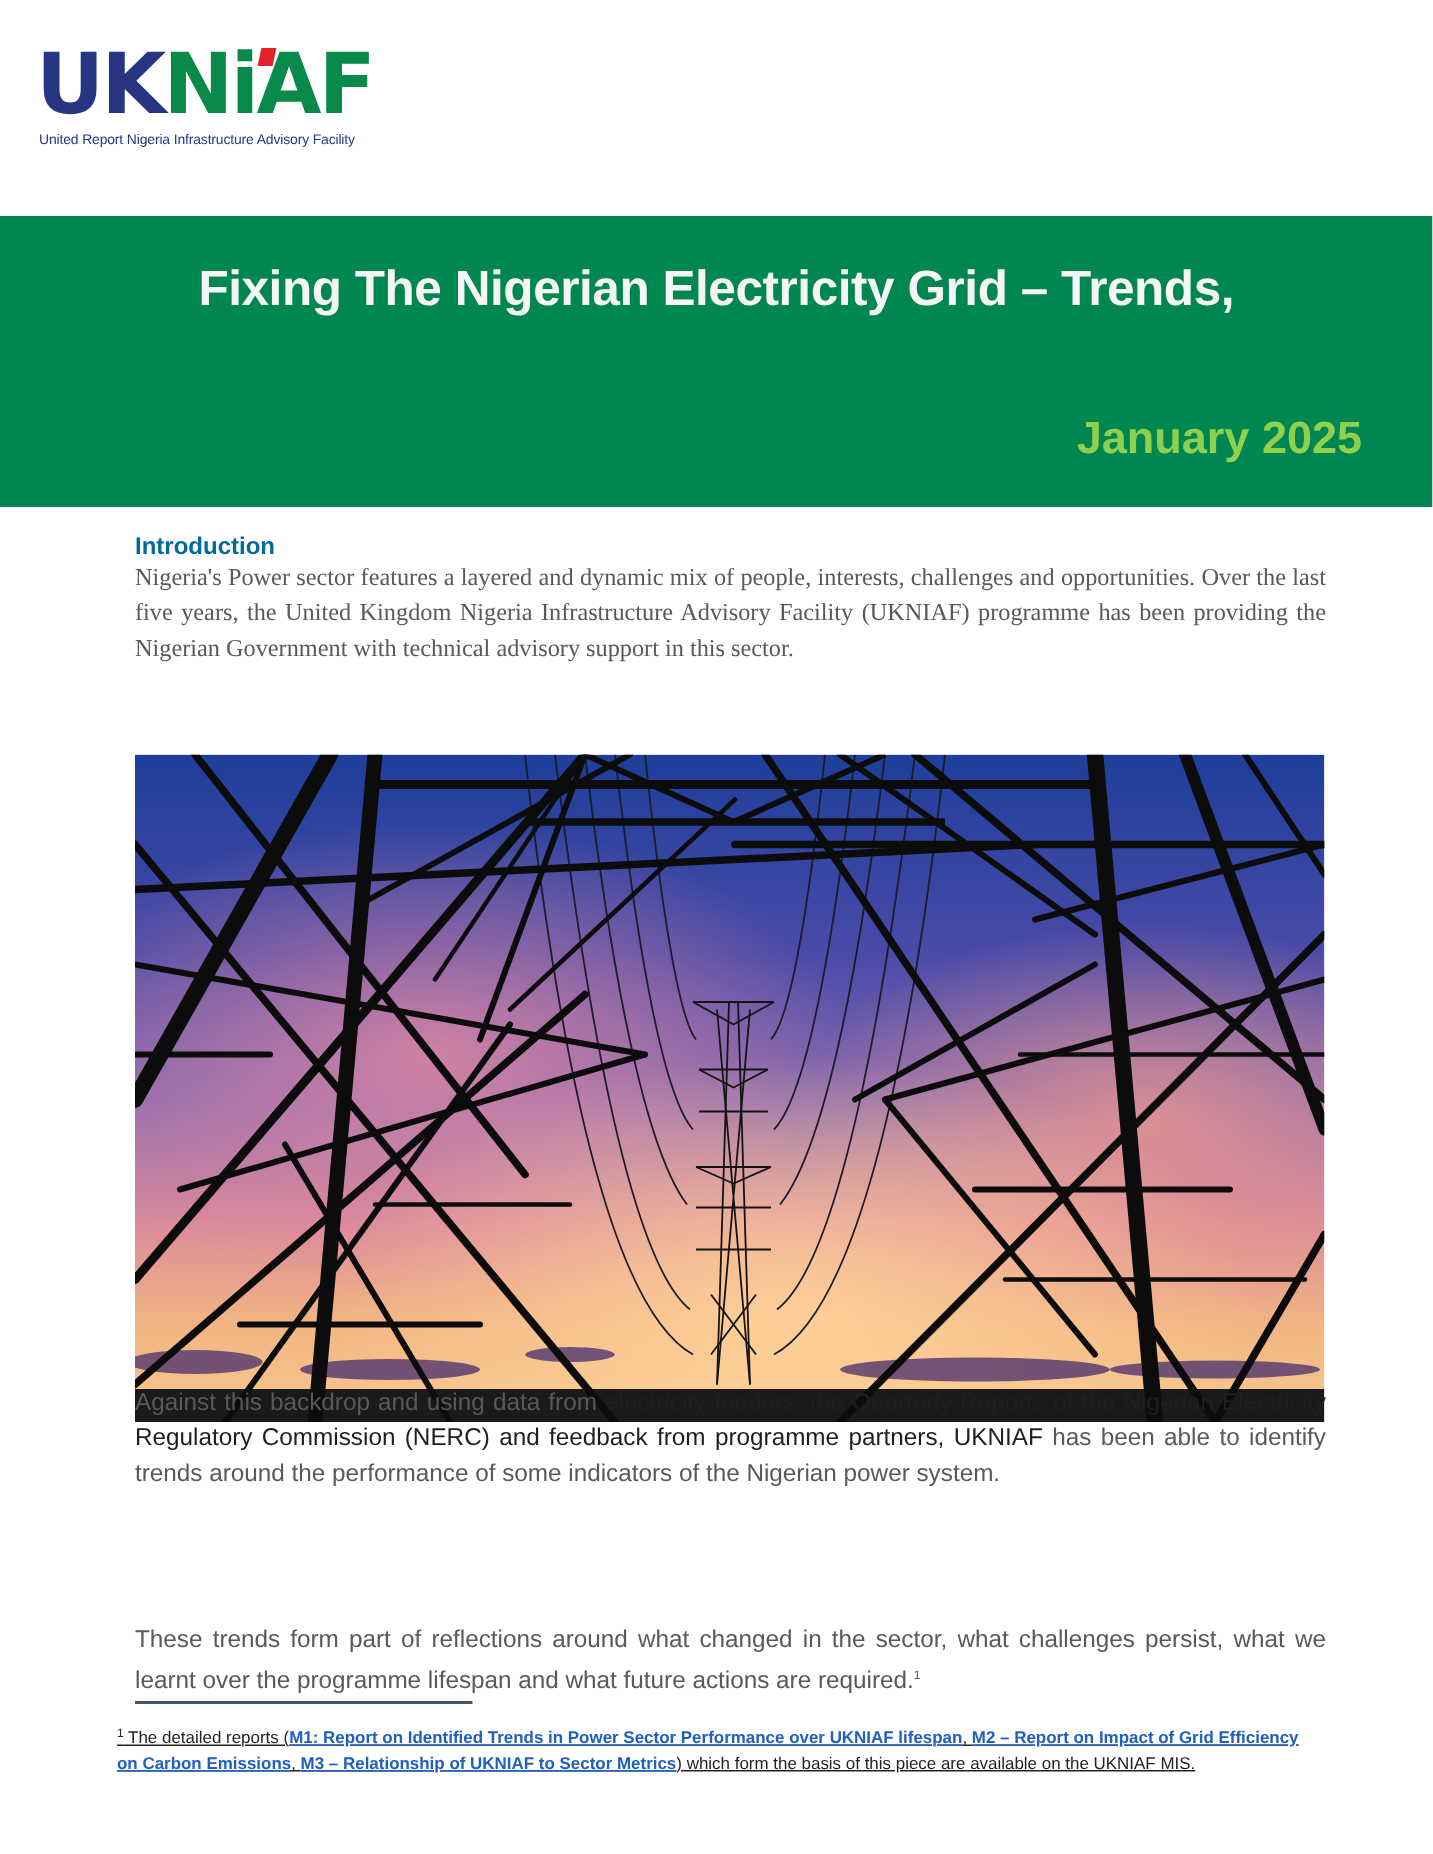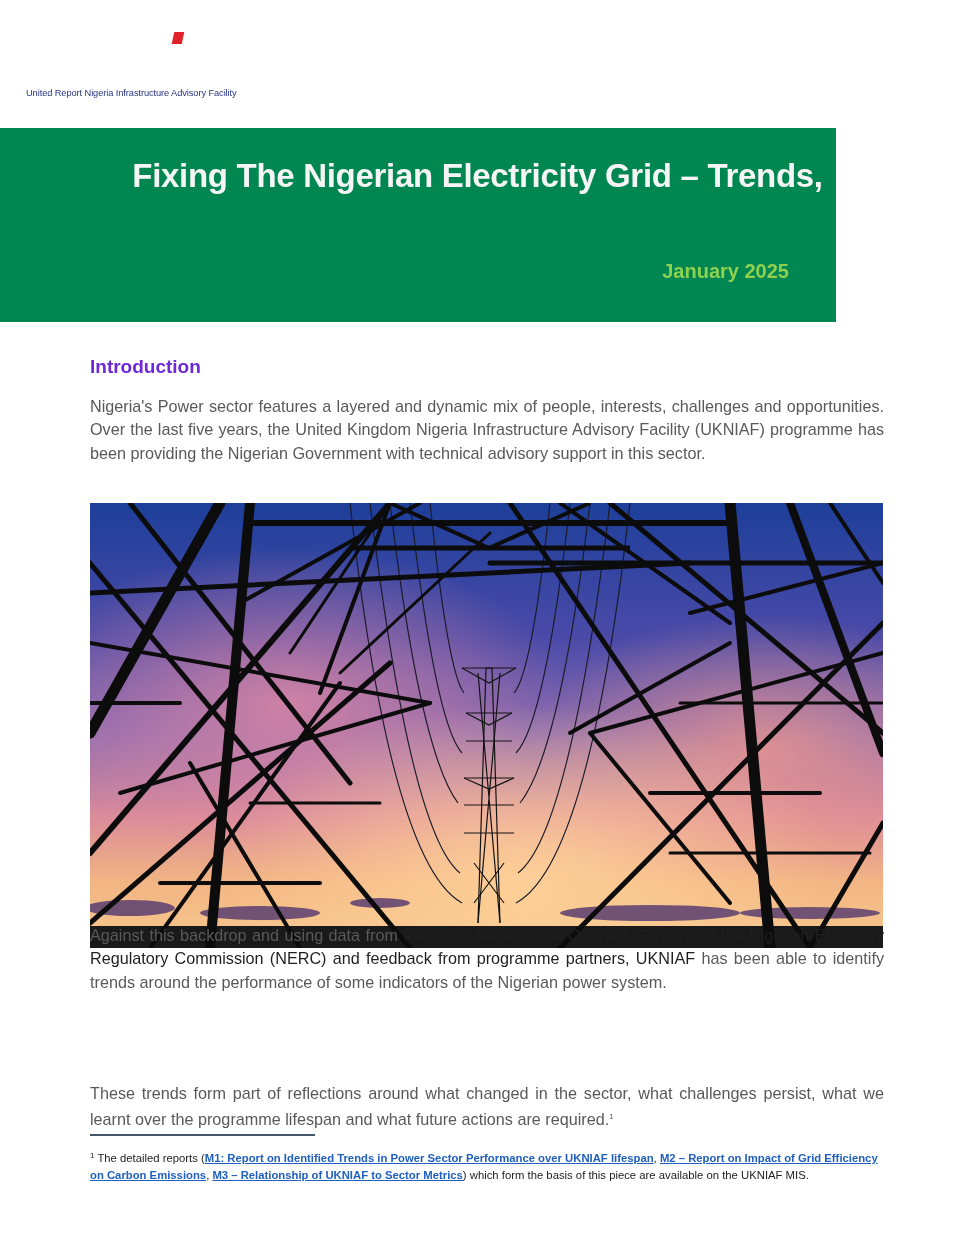--- a/index.html
+++ b/index.html
@@ -7,44 +7,45 @@
       width: 955px; height: 1236px; background: #ffffff; position: relative; overflow: hidden;
       font-family: "Liberation Sans", "DejaVu Sans", sans-serif;
     }
     .logo { position: absolute; left: 24px; top: 28px; width: 230px; height: 72px; }
     .logo-word { position: absolute; left: 0; top: 0; font-family: "DejaVu Sans", sans-serif; font-weight: bold; font-size: 56px; letter-spacing: -2px; line-height: 58px; }
     .logo-word .uk { color: #283583; }
     .logo-word .niaf { color: #0a8a4a; }
     .logo-dot { position: absolute; left: 149px; top: 4px; width: 10px; height: 12px; background: #e1222a; transform: skewX(-12deg); }
     .logo-sub { position: absolute; left: 2px; top: 60px; font-size: 9.3px; color: #283583; white-space: nowrap; letter-spacing: -0.1px; }
 
-    .banner { position: absolute; left: 0; top: 128px; width: 836px; height: 194px; background: #008751; }
+    .banner { position: absolute; left: 0; top: 144px; width: 955px; height: 194px; background: #008751; }
     .banner-title { position: absolute; left: 0; width: 955px; top: 24px; text-align: center; color: #f5f5f5; font-weight: bold; font-size: 33px; line-height: 48px; letter-spacing: -0.3px; }
-    .banner-date { position: absolute; right: 47px; top: 132px; color: #8fd14f; font-weight: bold; font-size: 20px; }
+    .banner-date { position: absolute; right: 47px; top: 132px; color: #8fd14f; font-weight: bold; font-size: 30px; }
 
-    .h-intro { position: absolute; left: 90px; top: 356px; color: #6d28d9; font-weight: bold; font-size: 19px; }
+    .h-intro { position: absolute; left: 90px; top: 356px; color: #0369a1; font-weight: bold; font-size: 16px; }
     .para { position: absolute; left: 90px; width: 794px; color: #595959; font-size: 16.2px; line-height: 23.4px; text-align: justify; margin: 0; }
-    .p1 { top: 395px; }
+    .p1 { top: 374px; font-family: Liberation Serif, serif; }
     .p2 { top: 924px; }
     .p3 { top: 1038px; margin-top: 44px; }
     .dark { color: #1f1f1f; }
     sup.fnref { font-size: 8px; vertical-align: 6px; }
 
     .photo { position: absolute; left: 90px; top: 503px; width: 793px; height: 445px; overflow: hidden; }
     .photo svg { display: block; }
 
     .fn-rule { position: absolute; left: 90px; top: 1134px; width: 225px; height: 2px; background: #44546a; }
-    .footnote { position: absolute; left: 90px; top: 1147px; width: 800px; font-size: 11.3px; line-height: 17px; color: #222; }
+    .footnote { position: absolute; left: 78px; top: 1147px; width: 800px; font-size: 11.3px; line-height: 17px; color: #222; text-decoration: underline; }
     .footnote sup { font-size: 8px; vertical-align: 4px; }
     .footnote a { color: #1f5fbf; font-weight: bold; text-decoration: underline; }
   </style>
 </head>
 <body>
 
 <div class="logo">
+  <div class="logo-word"><span class="uk">UK</span><span class="niaf">NiAF</span></div>
   <div class="logo-dot"></div>
   <div class="logo-sub">United Report Nigeria Infrastructure Advisory Facility</div>
 </div>
 
 <div class="banner">
   <div class="banner-title">
     <div>Fixing The Nigerian Electricity Grid – Trends,</div>
   </div>
   <div class="banner-date">January 2025</div>
 </div>

